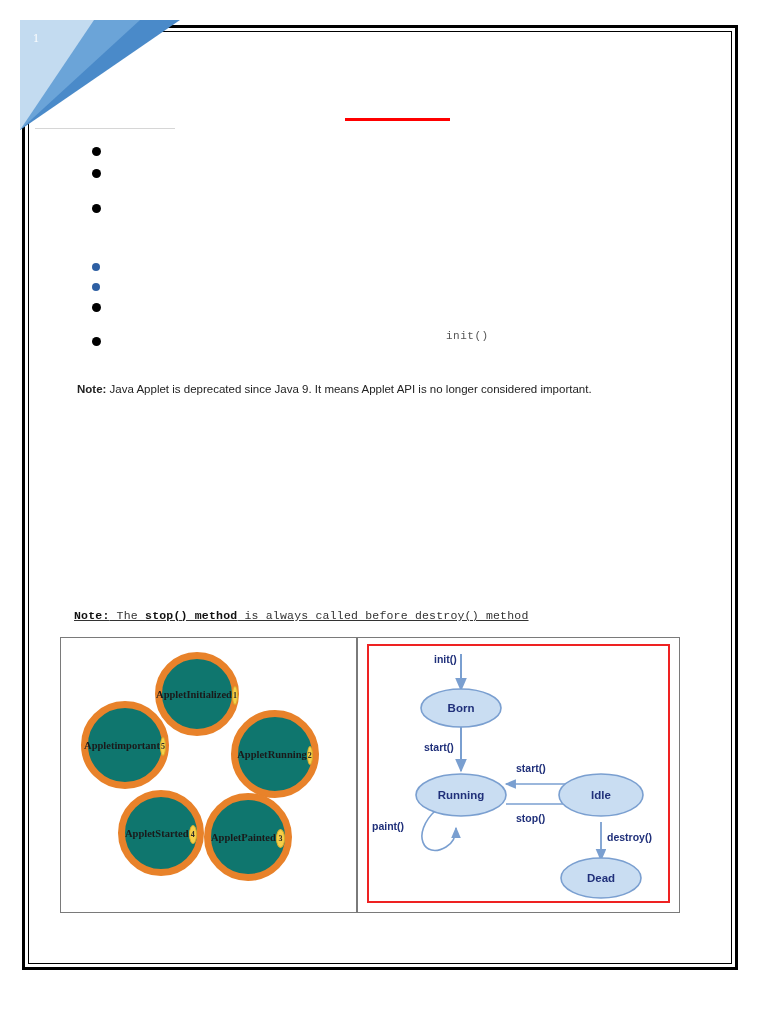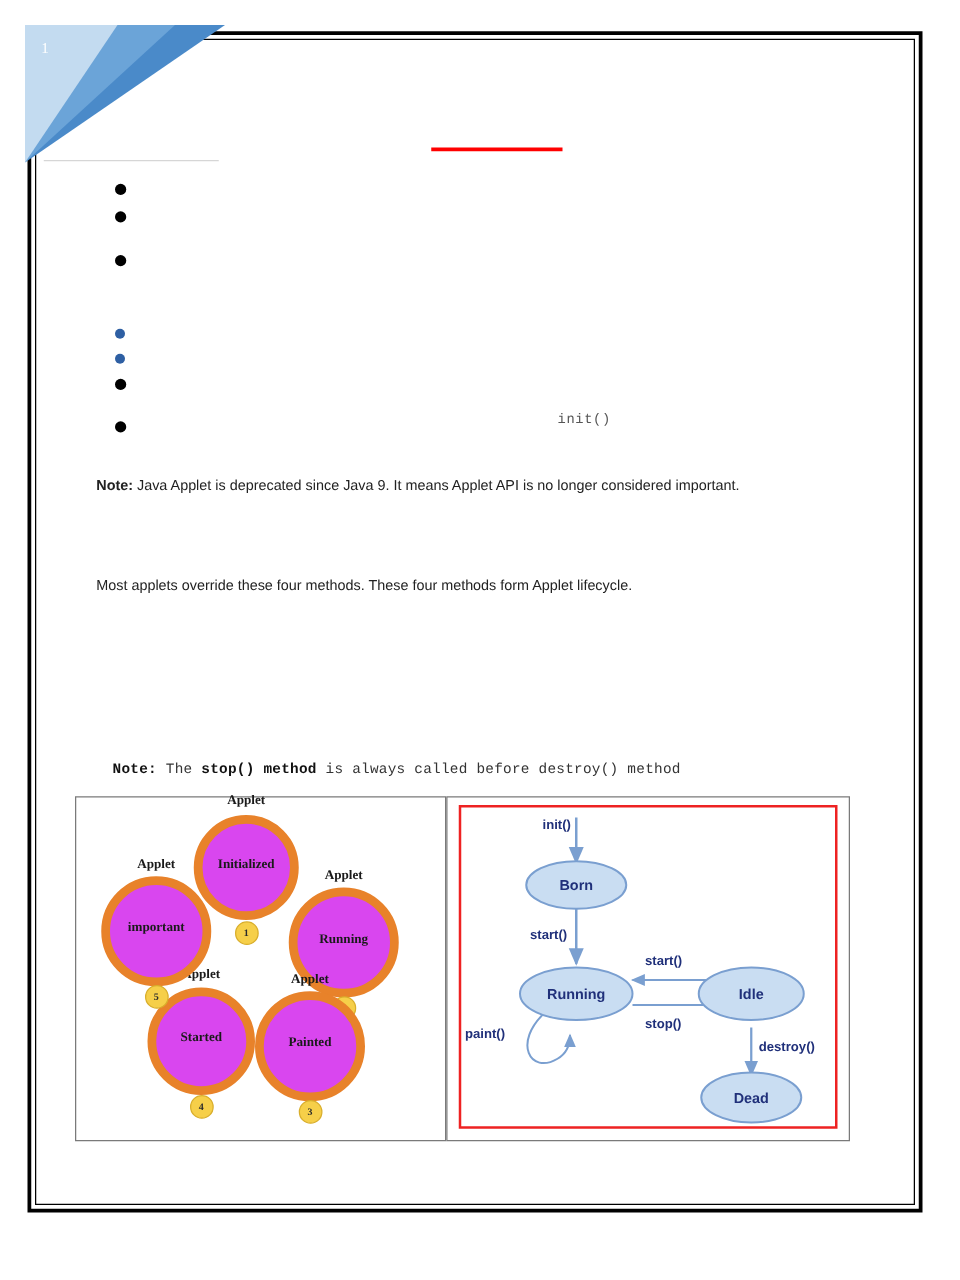--- a/index.html
+++ b/index.html
@@ -165,27 +165,28 @@
     color: #222222;
     line-height: 15px;
     width: 640px;
   }
   .para-note { top: 348px; }
   .para-note b { font-weight: bold; }
   .para-methods { top: 428px; }
 
   .mono-note {
     position: absolute;
-    left: 58px;
+    left: 42px;
     top: 575px;
     font-family: "Liberation Mono", monospace;
     font-size: 11.5px;
     color: #333333;
     letter-spacing: 0.2px;
     white-space: nowrap;
+    text-decoration: underline;
   }
   .mono-note b { font-weight: bold; color: #111111; }
 
   
   .figure-wrap {
     position: absolute;
     left: 28px;
     top: 603px;
     width: 620px;
     height: 276px;
@@ -207,33 +208,32 @@
     bottom: 9px;
     border: 2px solid #ee2222;
     box-sizing: border-box;
   }
 
   
   .circ {
     position: absolute;
     border-radius: 50%;
     border: 7px solid #e8822a;
-    background: #d946ef;
+    background: #0f766e;
     box-sizing: border-box;
     display: flex;
-    flex-direction: column;
+    flex-direction: row;
     align-items: center;
     justify-content: center;
     font-family: "Liberation Serif", serif;
     font-weight: bold;
     font-size: 10.5px;
     color: #1a1a1a;
     text-align: center;
     line-height: 17px;
-    gap: 34px;
   }
   .circ .lbl-1 { display: block; }
   .circ .lbl-2 { display: block; }
   .badge {
     margin-top: 3px;
     width: 17px;
     height: 17px;
     border-radius: 50%;
     background: #f6cf49;
     border: 1px solid #d9ae2b;
@@ -300,21 +300,20 @@
       <span class="bullet-text"></span>
     </div>
   </div>
 
   <div class="code-inline">init()</div>
 
   <div class="para para-note">
     <b>Note:</b><span> Java Applet is deprecated since Java 9. It means Applet API is no longer considered important.</span>
   </div>
 
-  <div class="para para-methods">Most applets override these four methods. These four methods form Applet lifecycle.</div>
 
   <div class="mono-note">
     <b>Note:</b><span> The </span><b>stop() method</b><span> is always called before destroy() method</span>
   </div>
 
   <div class="figure-wrap">
 
     <div class="fig-panel fig-left">
 
       <div class="circ" style="left:94px;  top:14px;  width:84px; height:84px;">

